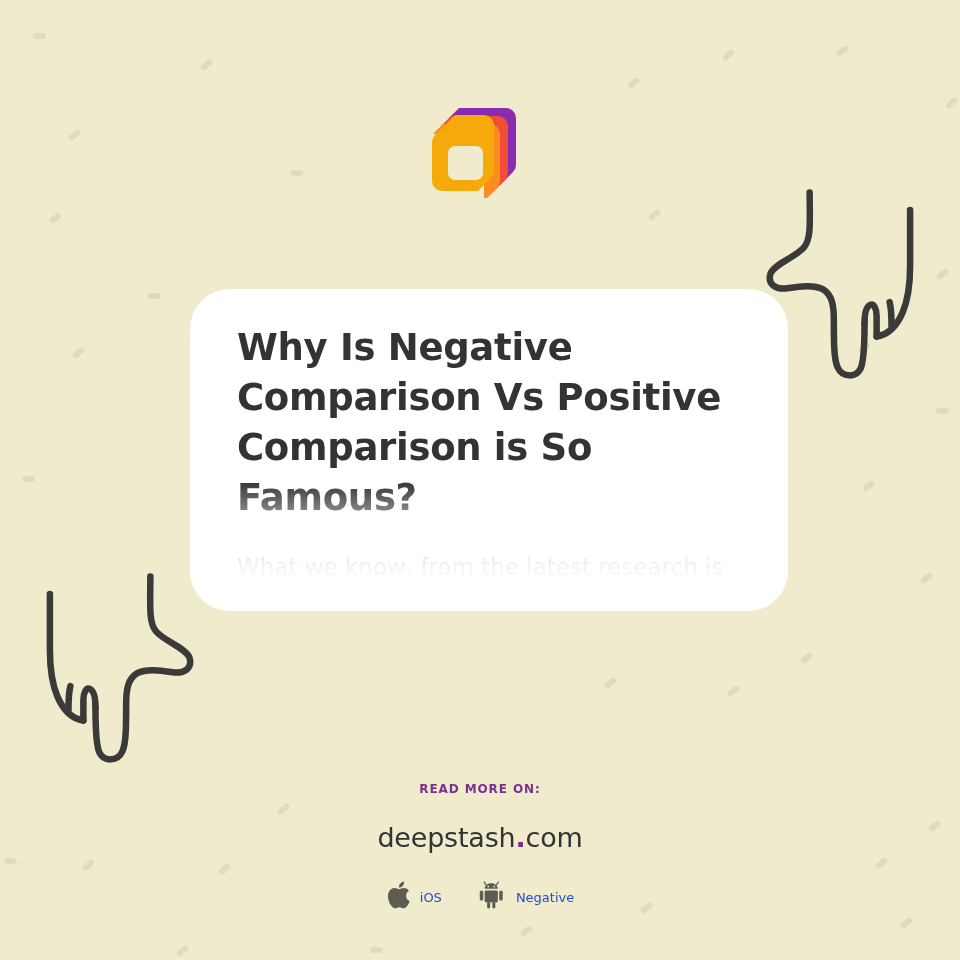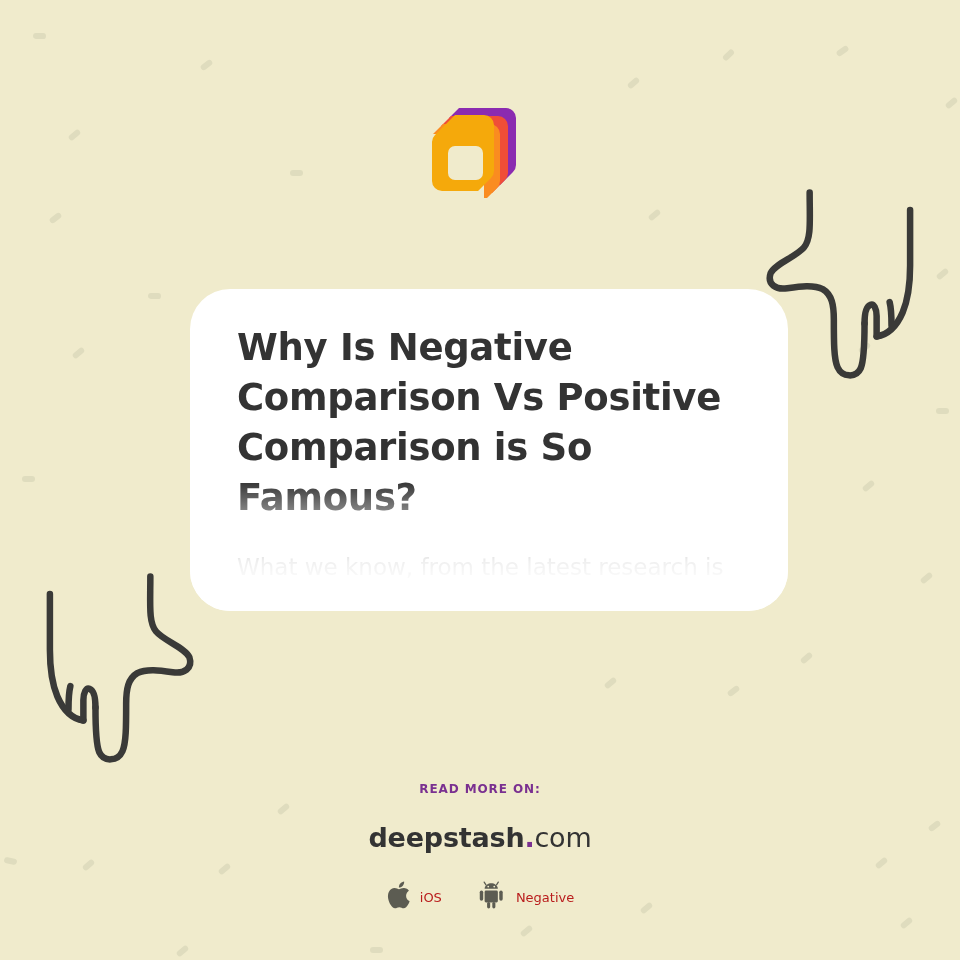--- a/index.html
+++ b/index.html
@@ -121,21 +121,21 @@
     color: #7A3090;
     margin: 16px;
   }
   #wordmark {
     margin-top: 26px;
     font-size: 27px;
     color: #333333;
     letter-spacing: -0.2px;
   }
   #wordmark-name {
-    font-weight: bold;
+    font-weight: normal;
   }
   #wordmark-dot {
     color: #7A3090;
     font-weight: bold;
   }
   #wordmark-tld {
     font-weight: normal;
   }
   #store-badges {
     margin-top: 27px;
@@ -144,21 +144,21 @@
     align-items: center;
     gap: 36px;
   }
   .store-badge {
     display: flex;
     align-items: center;
     gap: 8px;
   }
   .store-label {
     font-size: 13px;
-    color: #b91c1c;
+    color: #1d4ed8;
   }
 </style>
 </head>
 <body>
 
 <div id="stage">
 
   <div id="confetti-layer">
       <div class="confetti" style="left: 33px; top: 33px; background: rgb(223, 220, 190); transform: rotate(2deg);"></div>
       <div class="confetti" style="left: 200px; top: 62px; background: rgb(223, 220, 190); transform: rotate(-38deg);"></div>

